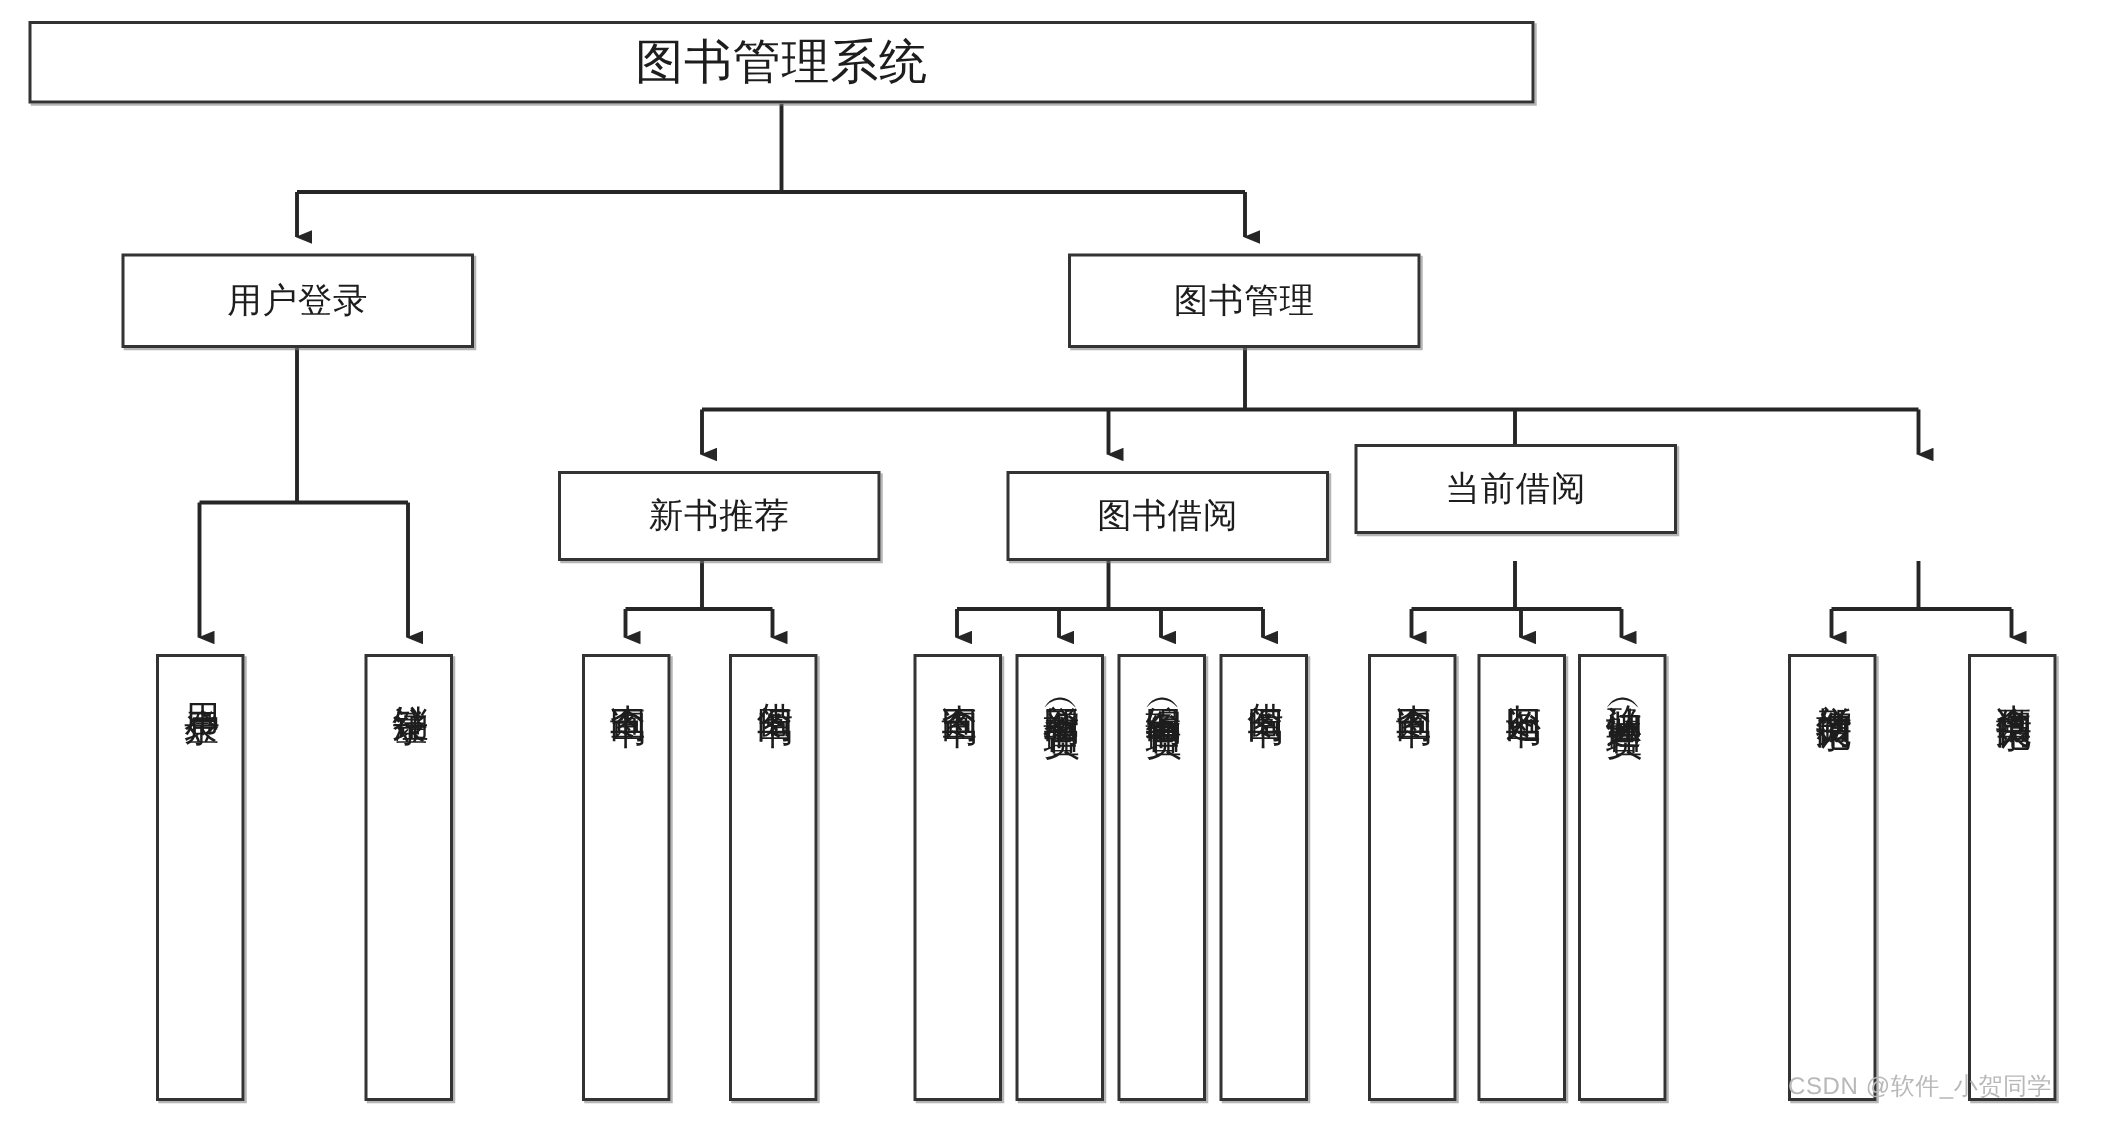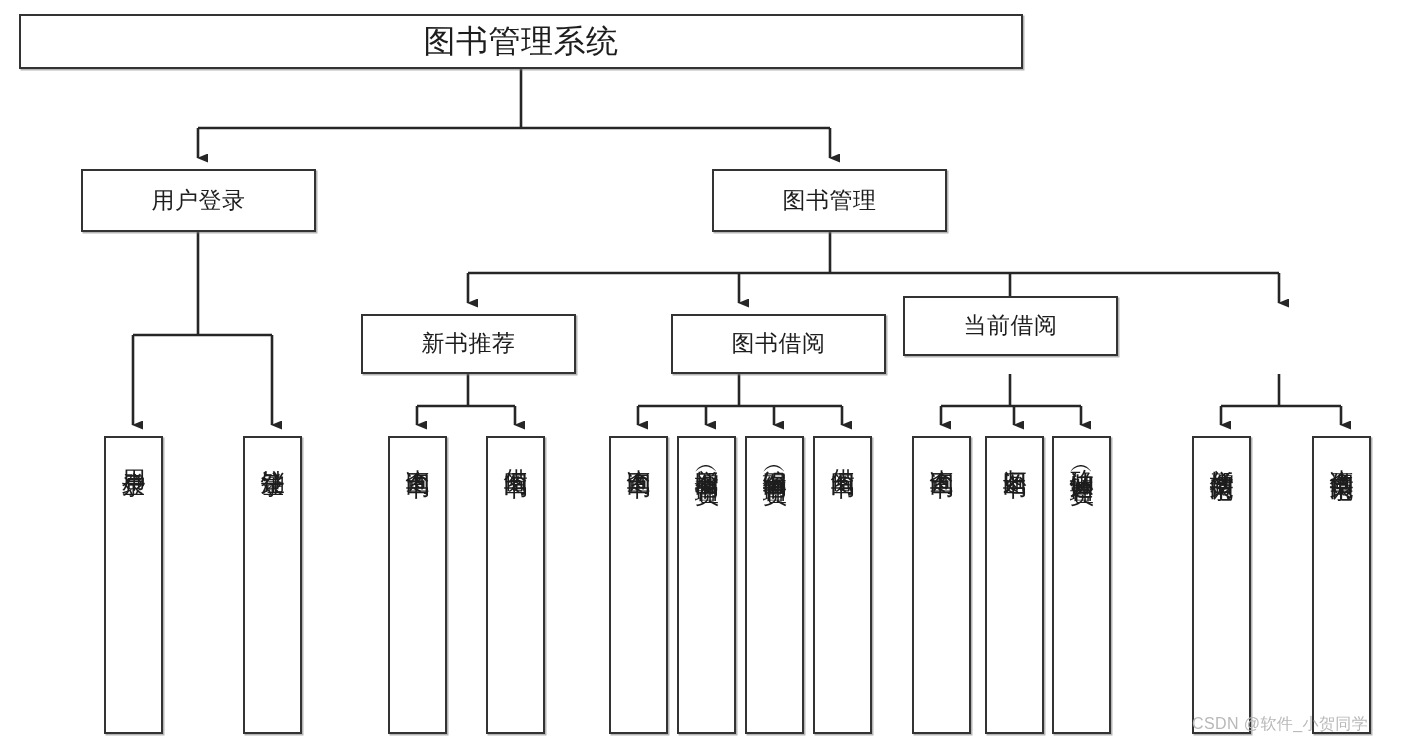--- a/index.html
+++ b/index.html
@@ -136,21 +136,21 @@
     <span class="node-label">图书管理系统</span>
   </div>
 
   <div class="node horizontal" style="left:81px; top:169px; width:235px; height:63px;">
     <span class="node-label">用户登录</span>
   </div>
   <div class="node horizontal" style="left:712px; top:169px; width:235px; height:63px;">
     <span class="node-label">图书管理</span>
   </div>
 
-  <div class="node horizontal" style="left:361px; top:314px; width:215px; height:60px;">
+  <div class="node horizontal" style="left:372px; top:314px; width:215px; height:60px;">
     <span class="node-label">新书推荐</span>
   </div>
   <div class="node horizontal" style="left:632px; top:314px; width:215px; height:60px;margin-left:39px;">
     <span class="node-label">图书借阅</span>
   </div>
   <div class="node horizontal" style="left:903px; top:296px; width:215px; height:60px;">
     <span class="node-label">当前借阅</span>
   </div>
 
   <div class="node vertical" style="left:104px; top:436px; width:59px; height:298px;">

